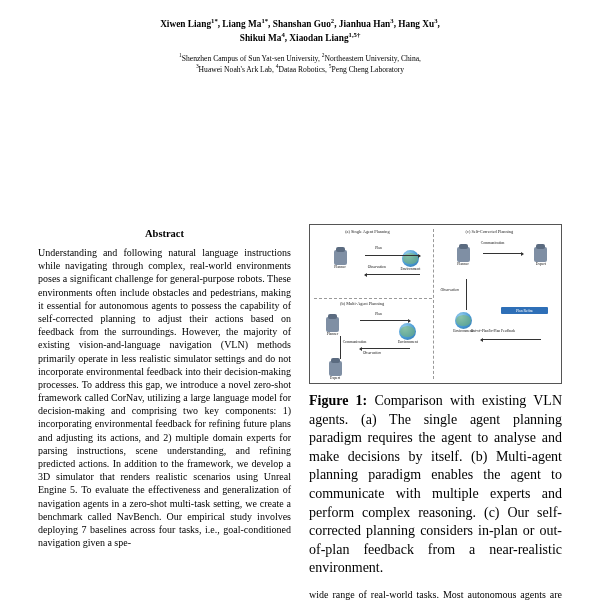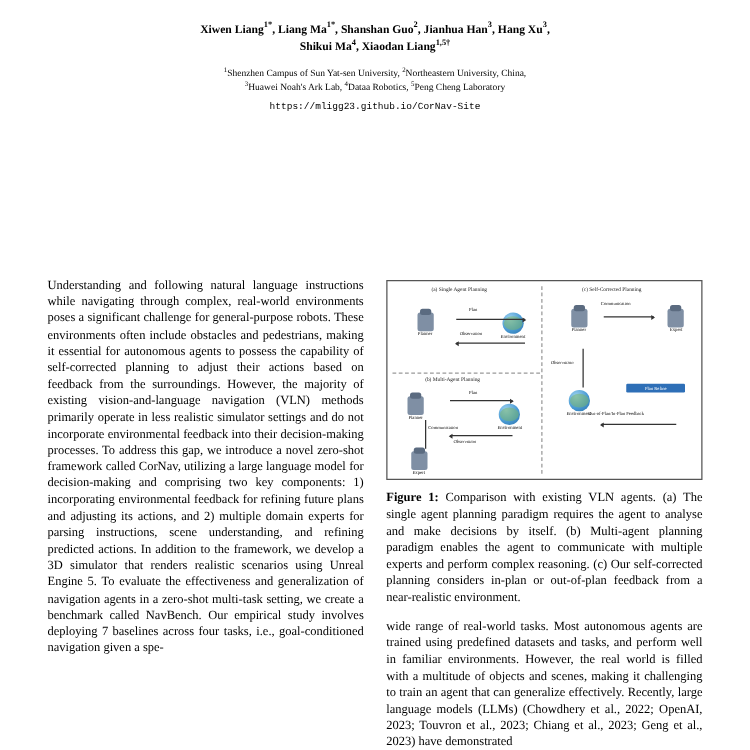--- a/index.html
+++ b/index.html
@@ -81,21 +81,21 @@
   .figure {
     border: 1px solid #555;
     box-sizing: border-box;
     width: 100%;
     height: 160px;
     position: relative;
     background: #fff;
     margin-top: 2px;
   }
   .fig-caption {
-    font-size: 10px;
+    font-size: 14px;
     line-height: 1.33;
     text-align: justify;
     margin: 8px 0 10px 0;
   }
   .fig-caption b { font-weight: bold; }
 
   
   .panel-label {
     position: absolute;
     font-size: 4.3px;
@@ -198,25 +198,25 @@
   <div class="authors">
     <div>Xiwen Liang<sup>1*</sup>, Liang Ma<sup>1*</sup>, Shanshan Guo<sup>2</sup>, Jianhua Han<sup>3</sup>, Hang Xu<sup>3</sup>,</div>
     <div>Shikui Ma<sup>4</sup>, Xiaodan Liang<sup>1,5†</sup></div>
   </div>
 
   <div class="affil">
     <div><sup>1</sup>Shenzhen Campus of Sun Yat-sen University, <sup>2</sup>Northeastern University, China,</div>
     <div><sup>3</sup>Huawei Noah's Ark Lab, <sup>4</sup>Dataa Robotics, <sup>5</sup>Peng Cheng Laboratory</div>
   </div>
 
-  <div class="url">https://mligg23.github.io/CorNav-Site</div>
 
   <div class="columns">
 
     <div class="col">
+      <div class="abstract-head">Abstract</div>
       <p class="body">Understanding and following natural language instructions while navigating through complex, real-world environments poses a significant challenge for general-purpose robots. These environments often include obstacles and pedestrians, making it essential for autonomous agents to possess the capability of self-corrected planning to adjust their actions based on feedback from the surroundings. However, the majority of existing vision-and-language navigation (VLN) methods primarily operate in less realistic simulator settings and do not incorporate environmental feedback into their decision-making processes. To address this gap, we introduce a novel zero-shot framework called CorNav, utilizing a large language model for decision-making and comprising two key components: 1) incorporating environmental feedback for refining future plans and adjusting its actions, and 2) multiple domain experts for parsing instructions, scene understanding, and refining predicted actions. In addition to the framework, we develop a 3D simulator that renders realistic scenarios using Unreal Engine 5. To evaluate the effectiveness and generalization of navigation agents in a zero-shot multi-task setting, we create a benchmark called NavBench. Our empirical study involves deploying 7 baselines across four tasks, i.e., goal-conditioned navigation given a spe-</p>
     </div>
 
     <div class="col">
 
       <div class="figure">
 
         <div class="divider-v" style="left:49%;"></div>
         <div class="divider-h" style="top:46%;"></div>
 

